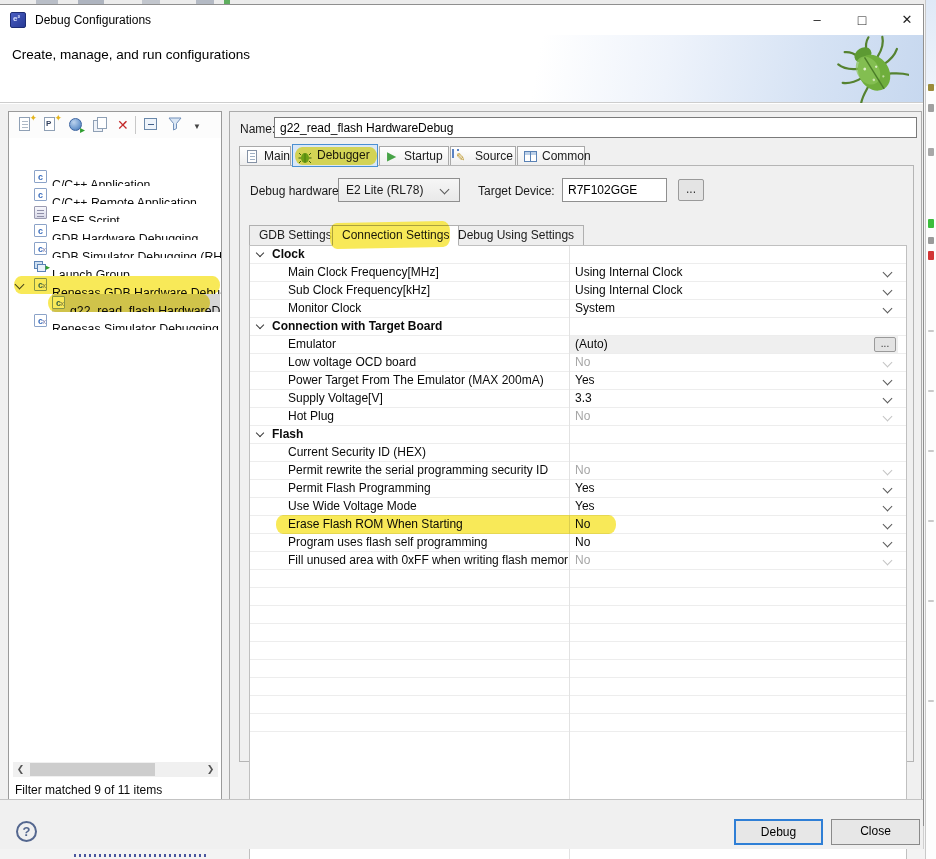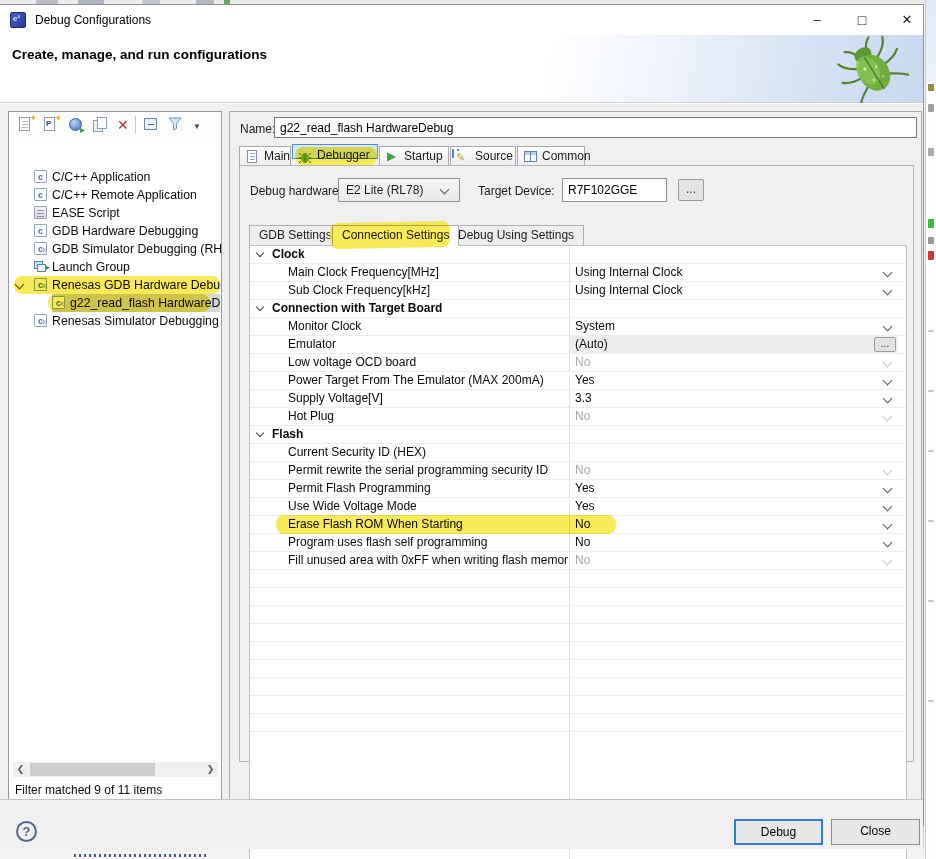--- a/index.html
+++ b/index.html
@@ -23,21 +23,21 @@
   .title-icon:before { content:"e\00B2"; position:absolute; left:2px; top:1px; color:#dfe6ff; font-size:8px; font-weight:bold; }
   .title-text { position:absolute; left:35px; top:8px; font-size:12px; color:#000; }
   .win-btn { position:absolute; top:0; width:34px; height:30px; text-align:center; line-height:30px; font-size:13px; color:#222; cursor:default; }
   .btn-min { left:800px; } .btn-min:before { content:"\2013"; }
   .btn-max { left:845px; } .btn-max:before { content:"\25A1"; font-size:14px; }
   .btn-close { left:890px; } .btn-close:before { content:"\2715"; }
 
   .banner { position:absolute; left:0; top:30px; width:100%; height:68px;
     background:linear-gradient(100deg,#ffffff 58%,#eef3fb 72%,#d5e2f4 88%,#c7d8ef 100%);
     border-bottom:1px solid #cdcdcd; }
-  .banner h1 { position:absolute; left:12px; top:12px; font-size:13.5px; font-weight:bold; color:#000; }
+  .banner h1 { position:absolute; left:12px; top:12px; font-size:13.5px; font-weight:normal; color:#000; }
   .bug { position:absolute; right:14px; top:0px; }
 
   .body { position:absolute; left:0; top:99px; width:100%; height:695px; background:#f0f0f0; }
 
   
   .left-panel { position:absolute; left:8px; top:7px; width:214px; height:692px; background:#fff; border:1px solid #9a9a9a; }
   .lp-toolbar { position:absolute; left:0; top:0; width:100%; height:26px; background:#fcfcfc; }
   .tb-icon { position:absolute; top:4px; width:18px; height:18px; cursor:default; }
   .tb-sep { position:absolute; left:126px; top:4px; width:1px; height:18px; background:#c8c8c8; }
   .page { position:absolute; left:2px; top:1px; width:11px; height:14px; background:#fff; border:1px solid #8fa0b5; }
@@ -51,21 +51,21 @@
   .delx { position:absolute; left:2px; top:1px; color:#c42b2b; font-size:14px; font-weight:bold; }
   .collapse { position:absolute; left:2px; top:2px; width:13px; height:12px; border:1px solid #6a88aa; background:#eef4fb; }
   .collapse:before { content:""; position:absolute; left:3px; top:5px; width:6px; height:1px; background:#44618a; }
   .dd-arrow { position:absolute; left:4px; top:6px; color:#444; font-size:8px; }
 
   .filter-input { position:absolute; left:4px; top:30px; width:205px; height:20px; border:1px solid #767676; background:#fff; font-size:12px; padding:0 5px; color:#1a1a1a; font-family:inherit; }
   .filter-input::placeholder { color:#8a8a8a; opacity:1; }
 
   .tree { position:absolute; left:1px; top:56px; width:211px; height:590px; overflow:hidden; }
   .titem { position:relative; height:18px; line-height:18px; white-space:nowrap; overflow:hidden; }
-  .titem .lbl { position:absolute; top:0; font-size:12.3px; color:#0a0a0a; z-index:3; }
+  .titem .lbl { position:absolute; top:8px; font-size:12.3px; color:#0a0a0a; z-index:3; }
   .ticon { position:absolute; top:2px; width:13px; height:13px; background:#fff; border:1px solid #8ba3c8; border-radius:1px; z-index:3; }
   .ticon .c { position:absolute; left:3px; top:0px; font-size:9px; font-weight:bold; color:#3a6dbd; line-height:12px; }
   .ticon .sup { position:absolute; right:0px; top:-2px; font-size:7px; color:#7a7aa8; }
   .ticon.script { background:linear-gradient(#f7f7fc,#d9d9e8); border-color:#9a9ab0; }
   .ticon.script:before { content:""; position:absolute; left:2px; top:3px; width:7px; height:1px; background:#8f8fa8; box-shadow:0 3px 0 #8f8fa8,0 6px 0 #8f8fa8; }
   .ticon.group { border:none; background:none; }
   .ticon.group .w1 { position:absolute; left:0; top:1px; width:9px; height:8px; background:#cfe0f2; border:1px solid #5a82b5; }
   .ticon.group .w2 { position:absolute; left:3px; top:4px; width:9px; height:8px; background:#e8f0fa; border:1px solid #5a82b5; }
   .ticon.group .ar { position:absolute; right:-3px; bottom:-3px; color:#2f9e2f; font-size:9px; }
   .expander { position:absolute; left:6px; top:5px; width:7px; height:7px; border-right:1.6px solid #4a4a4a; border-bottom:1.6px solid #4a4a4a; transform:rotate(45deg); z-index:3; }
@@ -77,21 +77,21 @@
   .hs-thumb { position:absolute; left:17px; top:1px; width:125px; height:13px; background:#cdcdcd; }
   .lp-status { position:absolute; left:6px; top:671px; font-size:12px; color:#0a0a0a; }
 
   
   .right-panel { position:absolute; left:229px; top:7px; width:693px; height:692px; background:#f0f0f0; border:1px solid #ababab; }
   .name-label { position:absolute; left:10px; top:10px; font-size:12px; }
   .name-field { position:absolute; left:44px; top:5px; width:643px; height:21px; border:1px solid #7a7a7a; background:#fff; font-size:12px; padding:0 5px; font-family:inherit; color:#000; }
 
   .maintabs { position:absolute; left:9px; top:32px; height:22px; }
   .mtab { position:absolute; top:2px; height:20px; background:linear-gradient(#ffffff,#eeeeee); border:1px solid #a9a9a9; padding:0 7px 0 24px; line-height:18px; font-size:12px; white-space:nowrap; }
-  .mtab.sel { top:0; height:15px; background:#d9e7f7; border:1px solid #4a90d2; z-index:2; line-height:20px; }
+  .mtab.sel { top:0; height:23px; background:#d9e7f7; border:1px solid #4a90d2; z-index:2; line-height:20px; }
   .mtab-icon { position:absolute; left:5px; top:3px; width:15px; height:14px; }
   .mtab.sel .mtab-icon { top:5px; }
   .ic-file { position:absolute; left:2px; top:0px; width:10px; height:13px; background:#fff; border:1px solid #8592a5; }
   .ic-file:before { content:""; position:absolute; left:2px; top:2px; width:5px; height:1px; background:#9fb0c4; box-shadow:0 3px 0 #9fb0c4,0 6px 0 #9fb0c4; }
   .ic-play { position:absolute; left:2px; top:0px; color:#47a347; font-size:12px; line-height:13px; }
   .ic-src { position:absolute; left:0; top:0; }
   .ic-src .b1 { position:absolute; left:1px; top:2px; width:7px; height:9px; border-left:2px solid #5a82c2; border-top:2px dotted #5a82c2; }
   .ic-src .pen { position:absolute; left:5px; top:1px; color:#c09a30; font-size:11px; }
   .ic-tbl { position:absolute; left:1px; top:1px; width:13px; height:11px; border:1px solid #5a82b5; background:#fff; }
   .ic-tbl:before { content:""; position:absolute; left:0; top:0; width:11px; height:3px; background:#bcd0e8; }
@@ -393,30 +393,30 @@
                     <span class="combo-chev"></span>
                   </span>
                 </div>
                 <div class="prow">
                   <span class="plabel">Sub Clock Frequency[kHz]</span>
                   <span class="pvalue">Using Internal Clock</span>
                   <span class="pchev">
                     <span class="combo-chev"></span>
                   </span>
                 </div>
+                <div class="prow">
+                  <span class="plabel">Monitor Clock</span>
+                  <span class="pvalue">System</span>
+                  <span class="pchev">
+                    <span class="combo-chev"></span>
+                  </span>
+                </div>
                 <div class="prow section">
                   <span class="sec-chev"></span>
                   <span class="plabel">Connection with Target Board</span>
-                </div>
-                <div class="prow">
-                  <span class="plabel">Monitor Clock</span>
-                  <span class="pvalue">System</span>
-                  <span class="pchev">
-                    <span class="combo-chev"></span>
-                  </span>
                 </div>
                 <div class="prow pcell-bg">
                   <span class="plabel">Emulator</span>
                   <span class="pvalue">(Auto)</span>
                   <span class="pchev">
                     <span class="mini-browse">...</span>
                   </span>
                 </div>
                 <div class="prow">
                   <span class="plabel">Low voltage OCD board</span>

